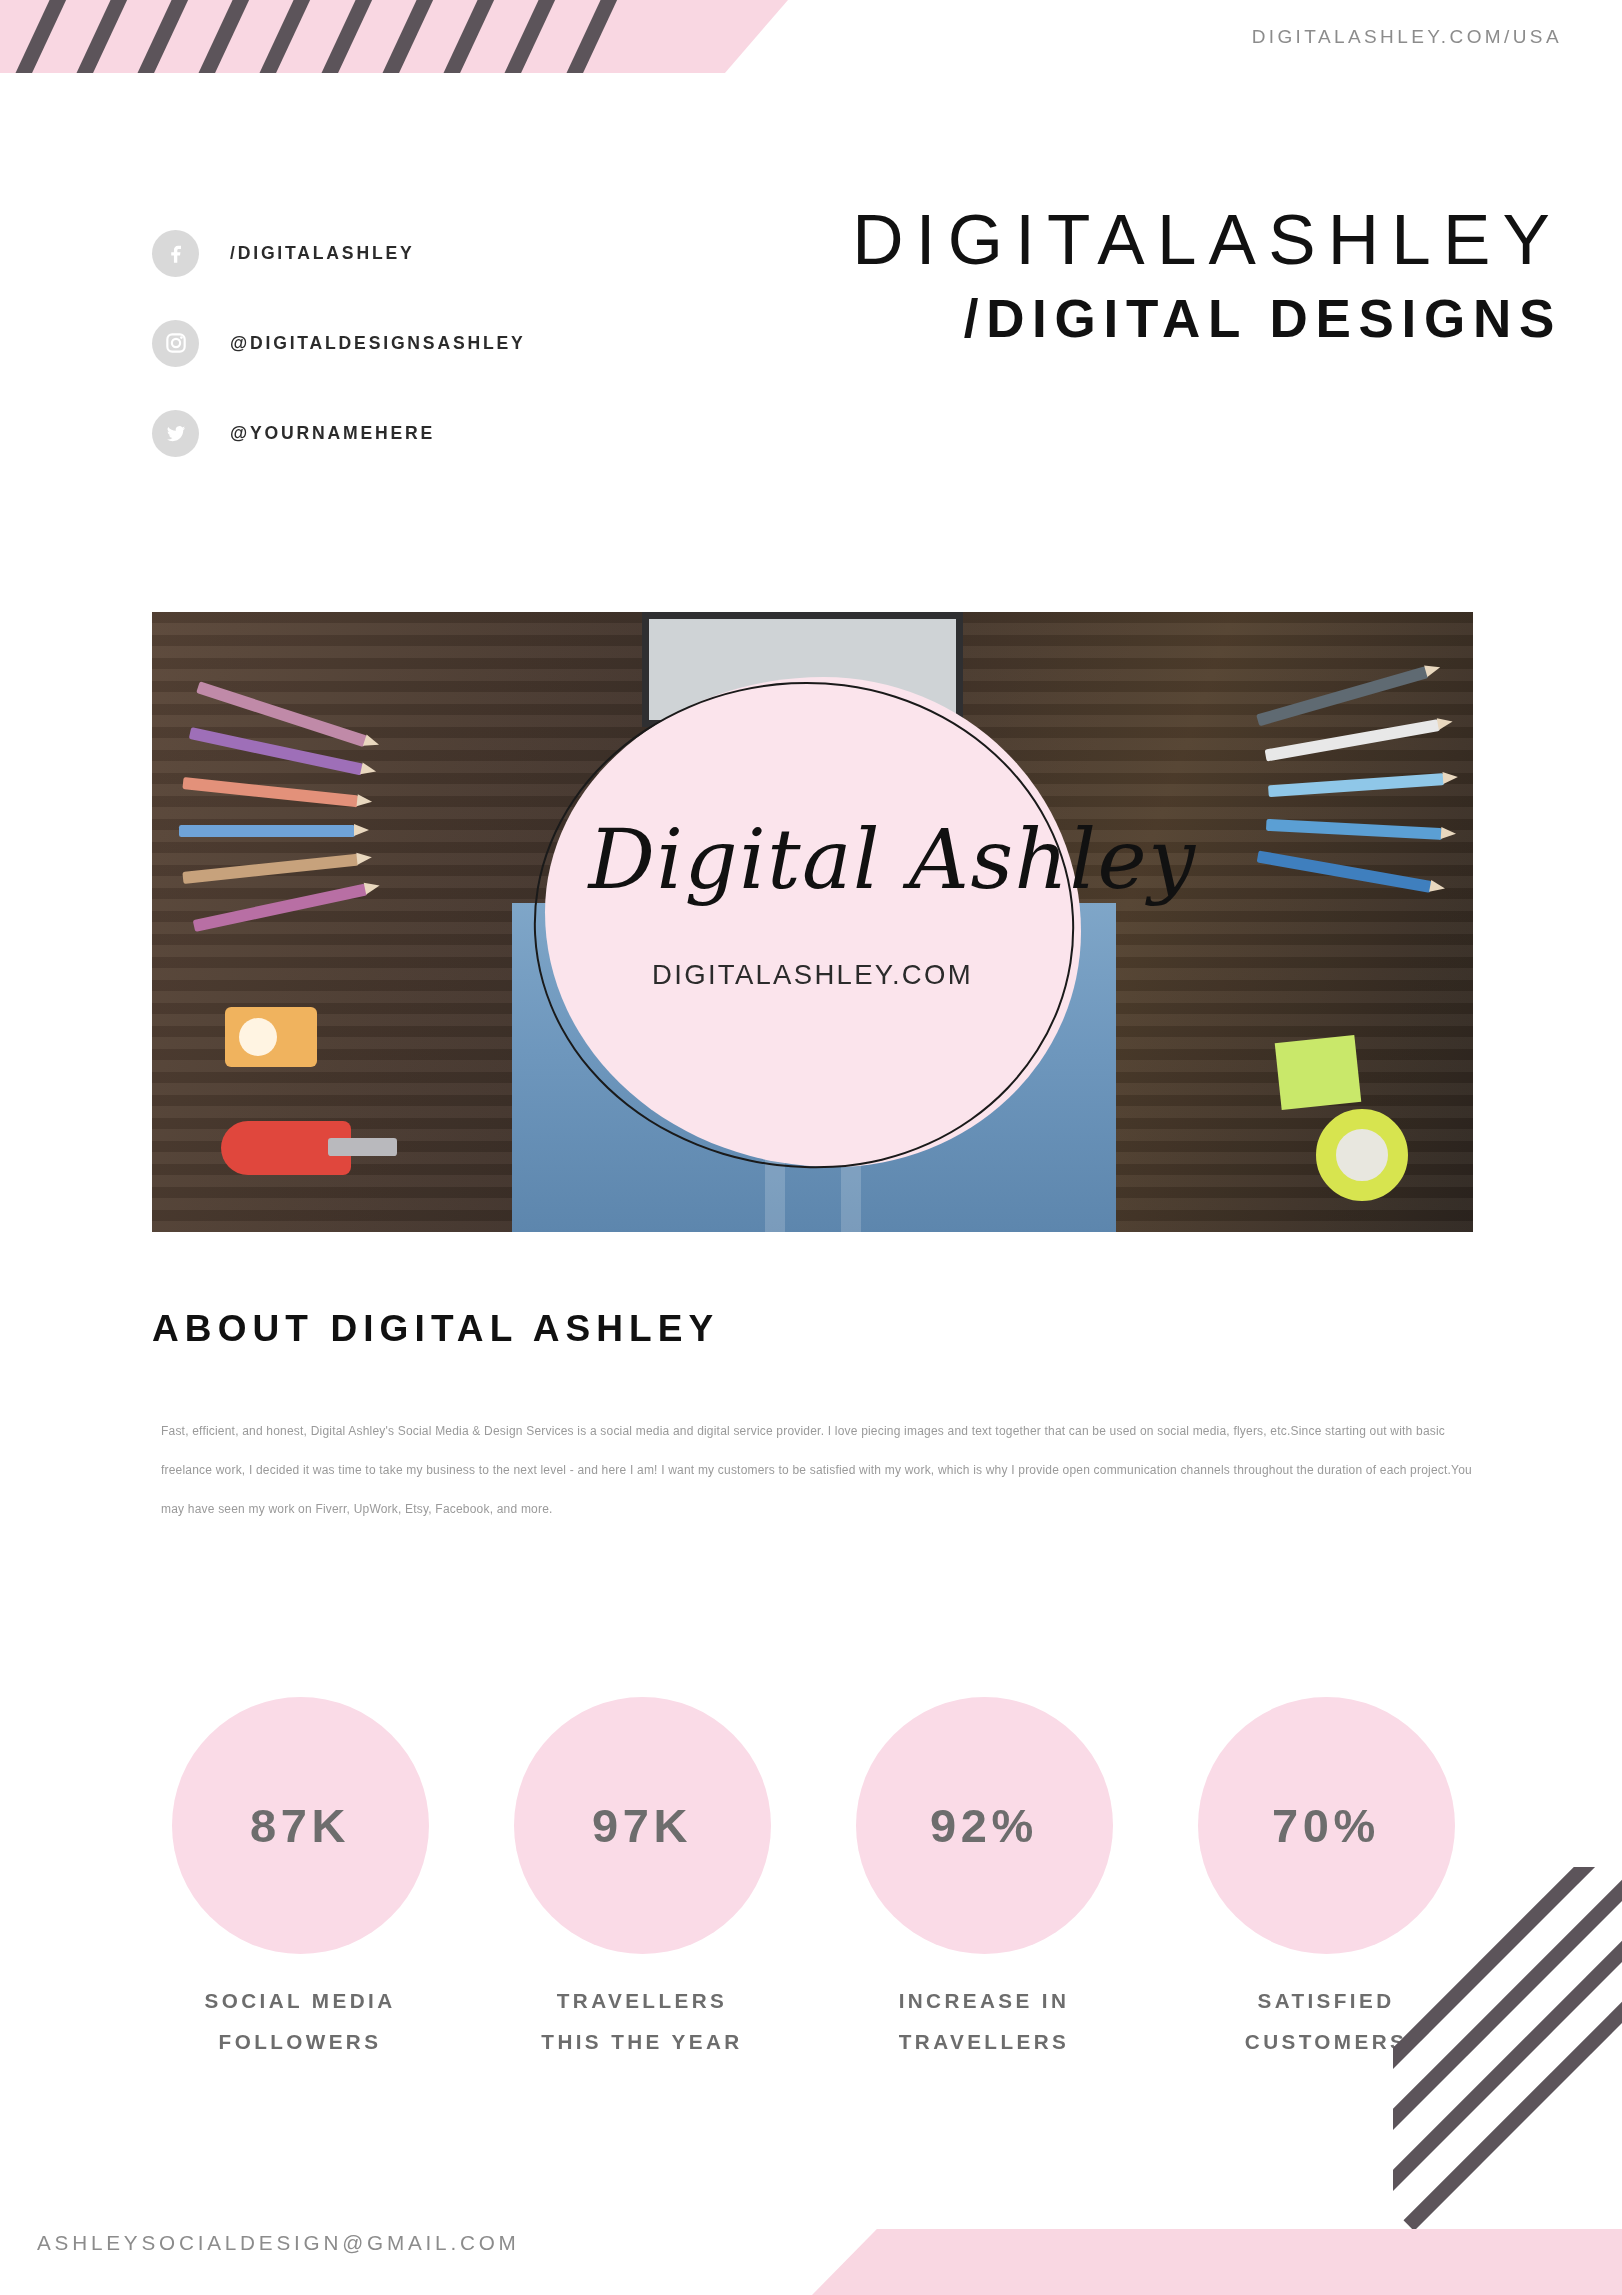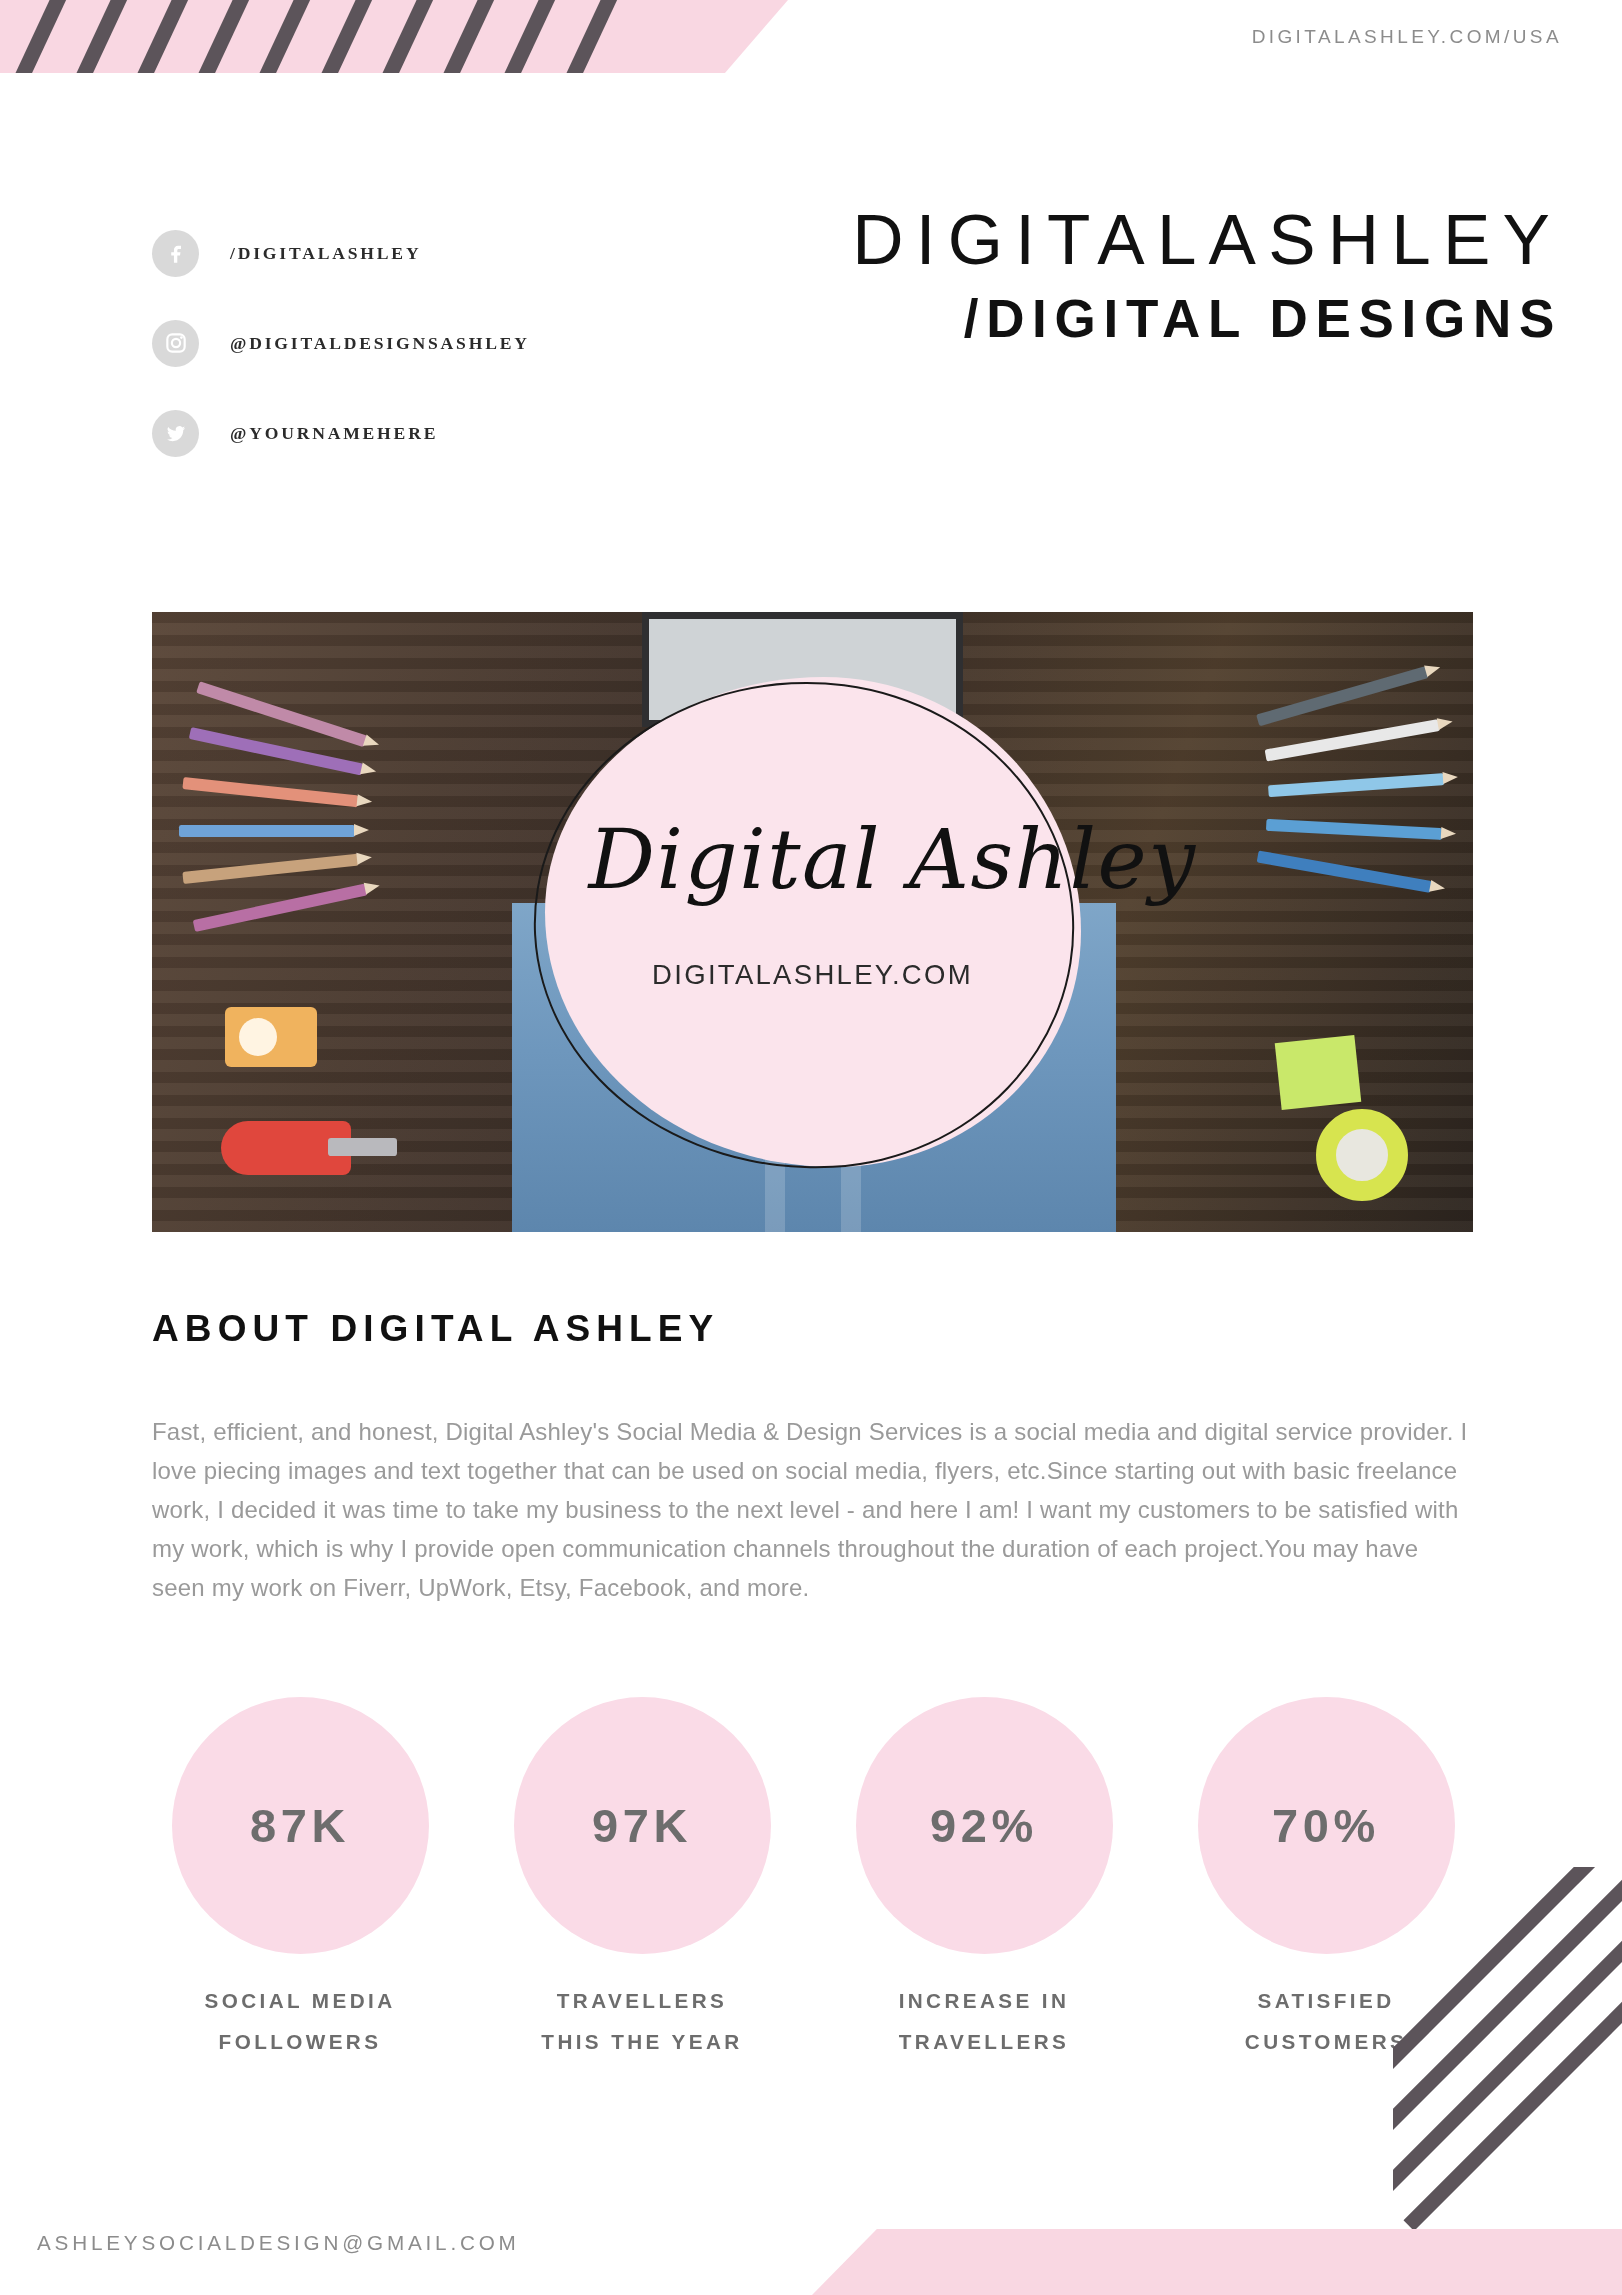--- a/index.html
+++ b/index.html
@@ -56,21 +56,20 @@
   .social-list {
     position: absolute;
     top: 230px;
     left: 152px;
   }
   .social-row {
     display: flex;
     align-items: center;
     height: 46px;
     margin-bottom: 44px;
-    font-family: Liberation Serif, serif;
   }
   .social-icon {
     width: 47px;
     height: 47px;
     border-radius: 50%;
     background: #d9d9d9;
     display: flex;
     align-items: center;
     justify-content: center;
     flex: none;
@@ -278,23 +277,23 @@
     top: 1308px;
     left: 152px;
     font-size: 37px;
     letter-spacing: 6.1px;
     font-weight: bold;
     color: #111111;
   }
   .about-body {
     position: absolute;
     top: 1412px;
-    left: 152px;
+    left: 161px;
     width: 1316px;
-    font-size: 24px;
+    font-size: 12px;
     line-height: 39px;
     letter-spacing: 0.2px;
     color: #9a9a9a;
   }
 
   
   .stats {
     position: absolute;
     top: 1697px;
     left: 129px;

